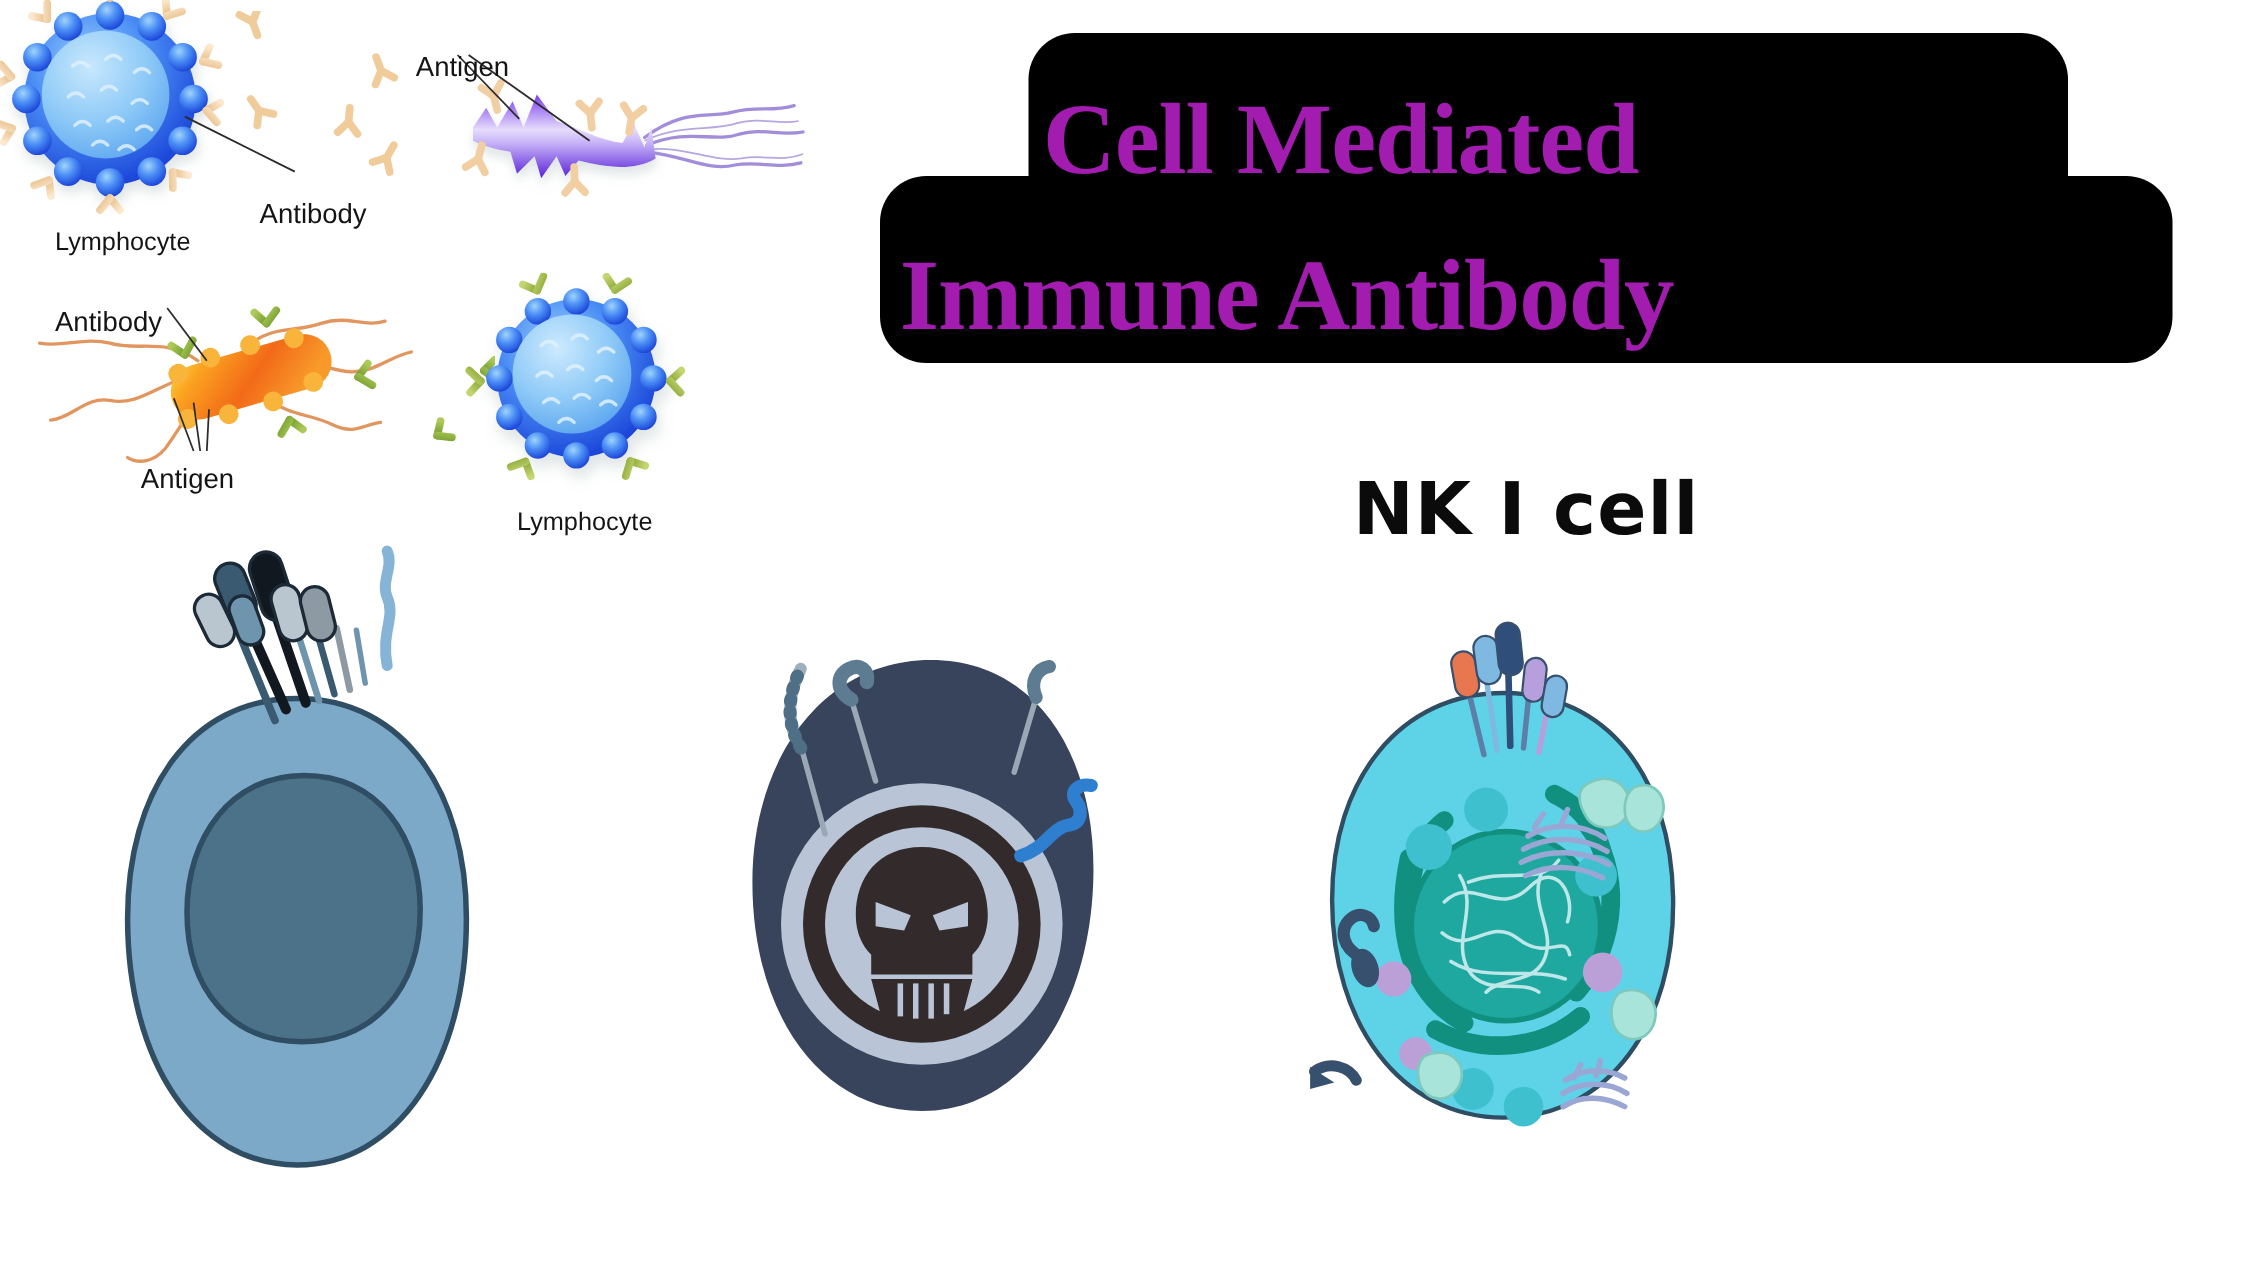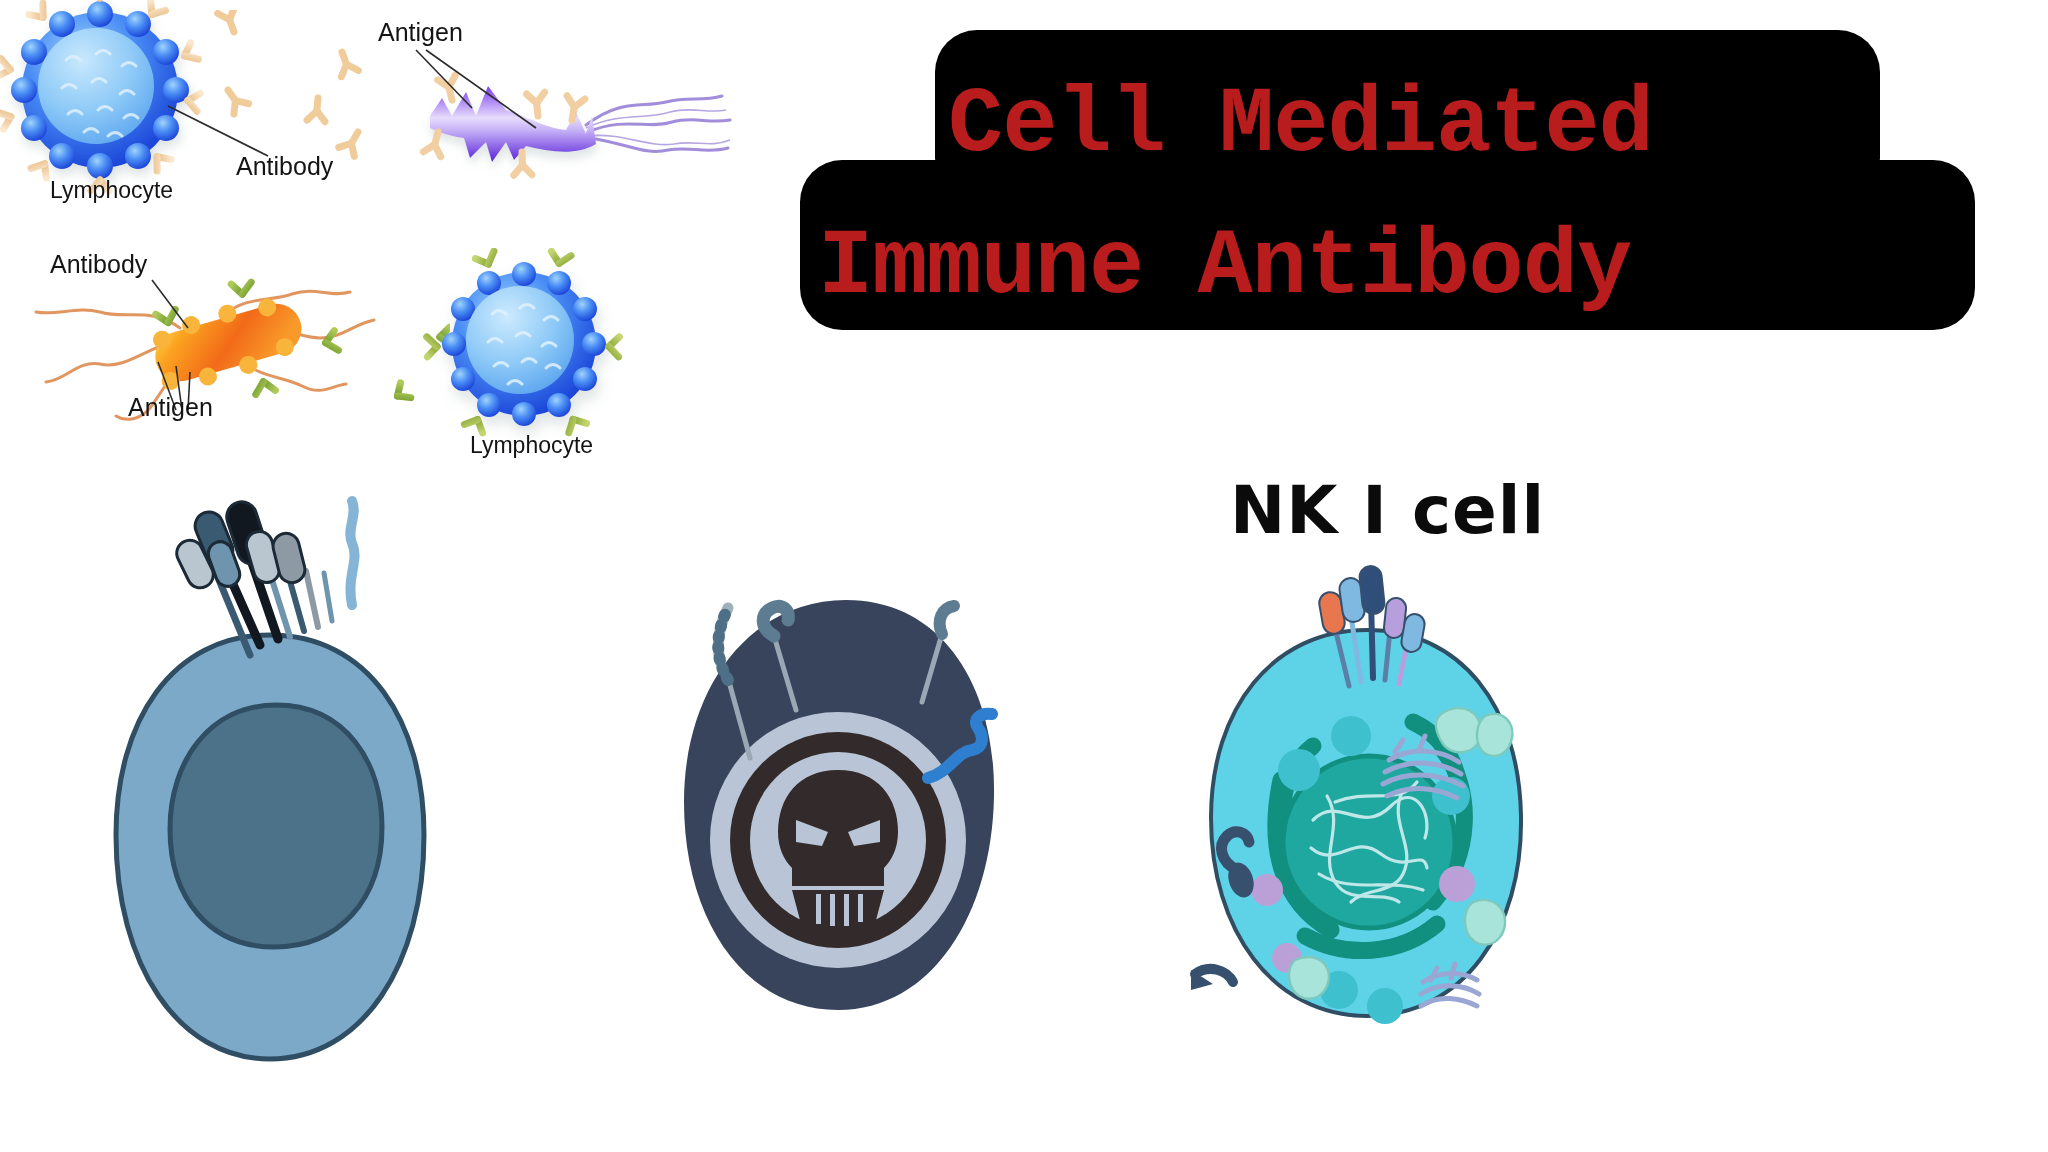--- a/index.html
+++ b/index.html
@@ -7,29 +7,29 @@
   body{width:2048px;height:1152px;position:relative;overflow:hidden;
        font-family:"Liberation Sans","DejaVu Sans",sans-serif;}
   .stage{position:absolute;inset:0;width:2048px;height:1152px;background:#fff;}
 
   
   .abs{position:absolute;}
 
   
   #title-bubble{position:absolute;left:800px;top:30px;width:1200px;height:300px;}
   #title-bubble svg{position:absolute;left:0;top:0;}
-  .title-line{position:absolute;color:#b91c1c;font-weight:bold;
-     font-family:Liberation Mono, monospace;
+  .title-line{position:absolute;color:#a21caf;font-weight:bold;
+     font-family:Liberation Serif, serif;
      letter-spacing:-1px;white-space:nowrap;line-height:1;}
   #title-line-1{left:148px;top:50px;font-size:92px;}
   #title-line-2{left:18px;top:192px;font-size:92px;}
 
   
   .diag-label{position:absolute;color:#141414;font-size:25px;
-      font-family:"Liberation Sans","DejaVu Sans",sans-serif;white-space:nowrap;}
+      font-family:"Liberation Sans","DejaVu Sans",sans-serif;white-space:nowrap;margin-top:29px;}
   .diag-label.bold{font-weight:normal;font-size:23px;}
   .hand-label{position:absolute;color:#0b0b0b;font-weight:bold;white-space:nowrap;
       font-family:"DejaVu Sans","Liberation Sans",sans-serif;letter-spacing:1px;}
 </style>
 </head>
 <body>
 
 <div class="stage">
 
   <svg class="abs" style="left:0px;top:0px;" width="340" height="230" viewBox="0 0 340 230">
@@ -590,21 +590,21 @@
         <rect x="218" y="164" width="20" height="38" rx="10" fill="#7fb8e0" transform="rotate(10 228 183)"></rect>
       </g>
 
       <path d="M52 420 C36 412 32 396 42 386 C50 378 62 382 64 392" fill="none" stroke="#37506e" stroke-width="11" stroke-linecap="round"></path>
       <ellipse cx="56" cy="430" rx="12" ry="18" fill="#37506e" transform="rotate(-18 56 430)"></ellipse>
       <path d="M10 524 C24 514 42 520 48 532" fill="none" stroke="#37506e" stroke-width="10" stroke-linecap="round"></path>
       <path d="M6 520 L28 534 L6 540 Z" fill="#37506e"></path>
     </g>
   </svg>
 
-  <span class="hand-label" style="left:1230px;top:424px;font-size:66px;margin-top:48px;">NK I cell</span>
+  <span class="hand-label" style="left:1230px;top:424px;font-size:66px;">NK I cell</span>
 
   <div id="title-bubble">
     <svg width="1200" height="300" viewBox="0 0 1200 300">
 
       <rect x="135" y="0" width="945" height="170" rx="42" ry="42" fill="#000000"></rect>
 
       <rect x="0" y="130" width="1175" height="170" rx="42" ry="42" fill="#000000"></rect>
     </svg>
     <span class="title-line" id="title-line-1">Cell Mediated</span>
     <span class="title-line" id="title-line-2">Immune Antibody</span>

